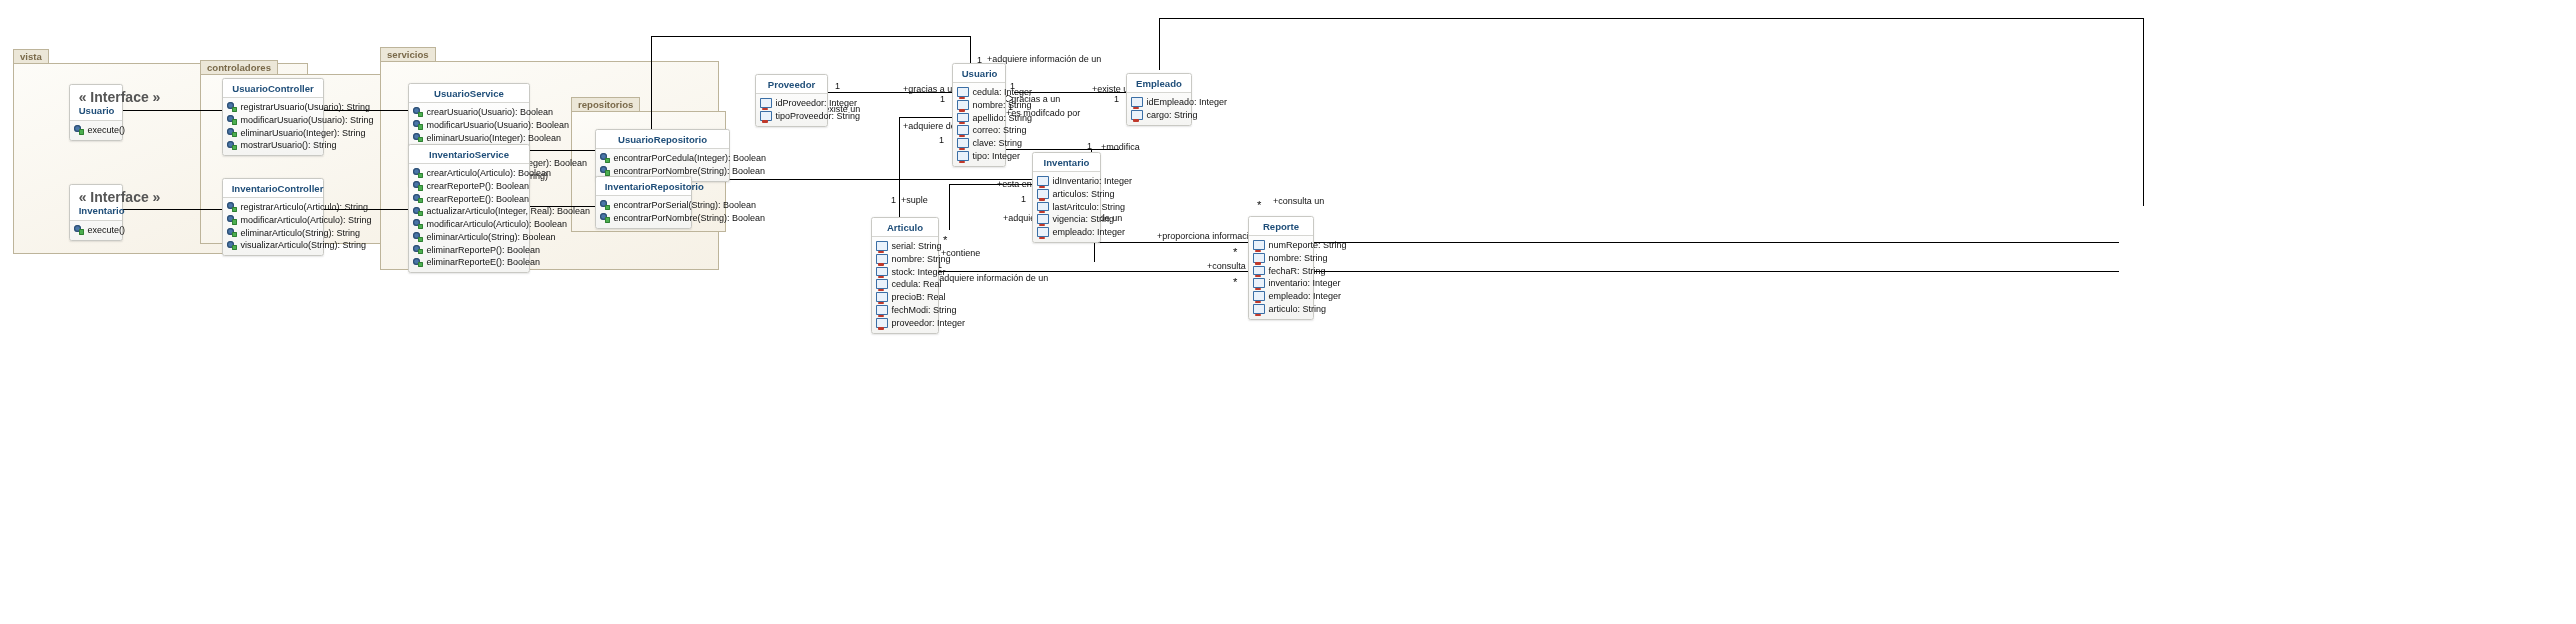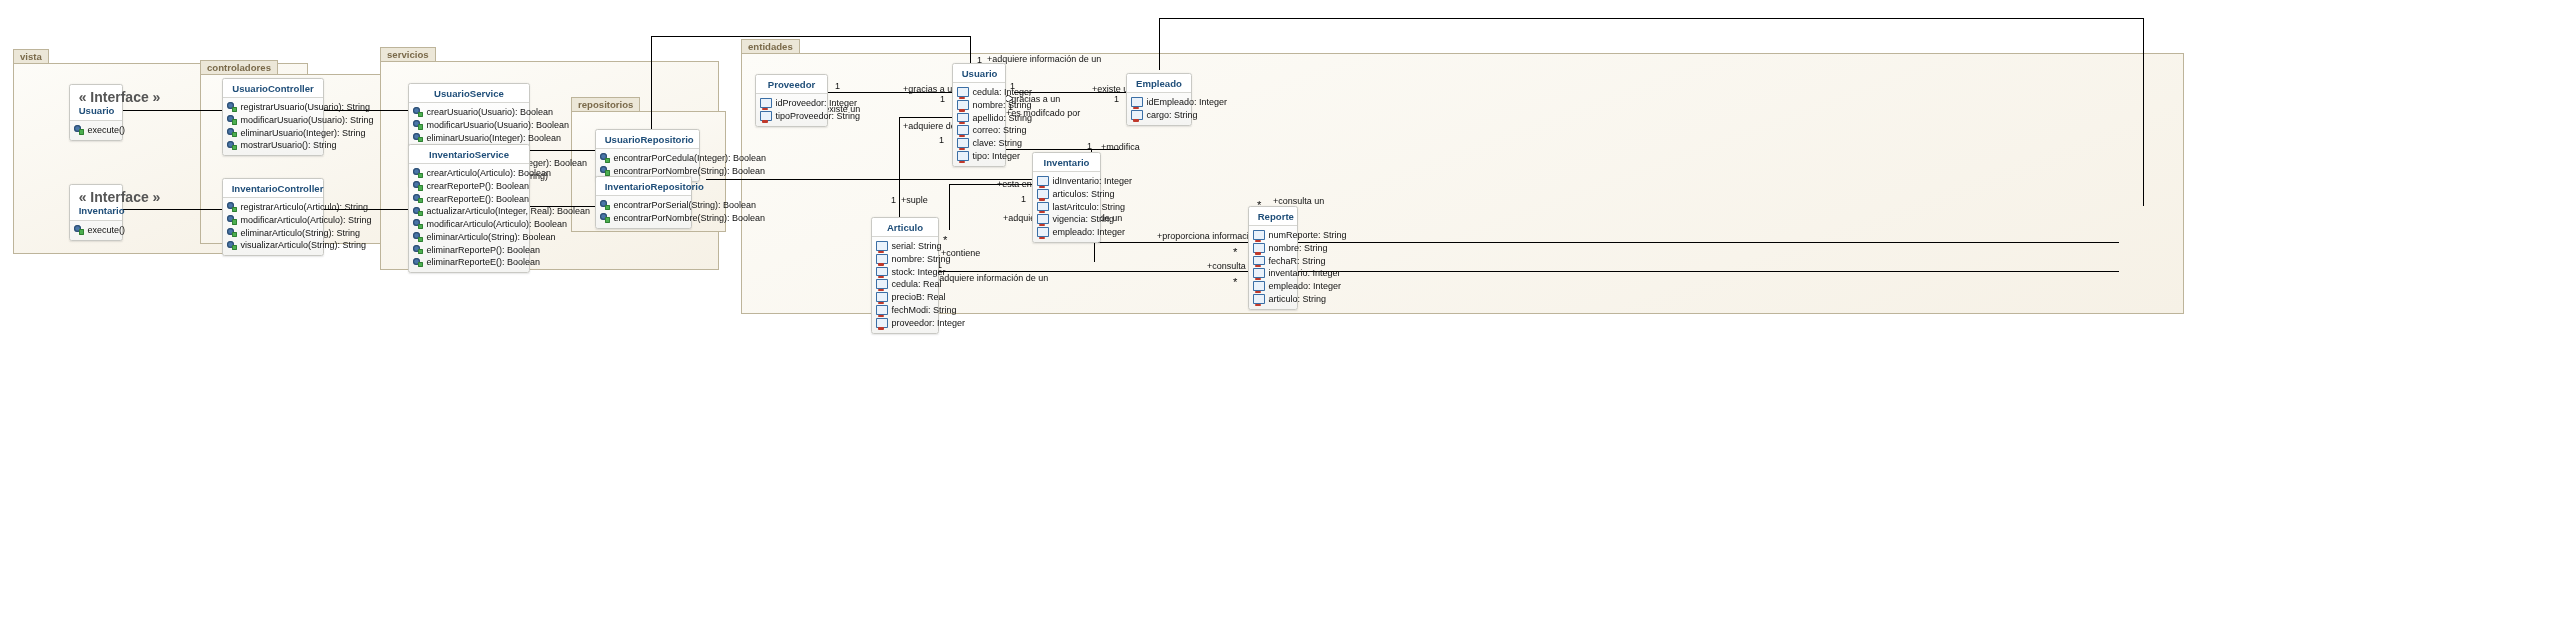--- a/index.html
+++ b/index.html
@@ -111,24 +111,20 @@
   <div class="pkg" style="left:380px;top:47px;width:339px;height:223px;">
     <div class="pkg-tab">servicios</div>
     <div class="pkg-body"></div>
   </div>
 
   <div class="pkg" style="left:571px;top:97px;width:155px;height:135px;">
     <div class="pkg-tab">repositorios</div>
     <div class="pkg-body"></div>
   </div>
 
-  <div class="pkg" style="left:741px;top:39px;width:1443px;height:275px;">
-    <div class="pkg-tab">entidades</div>
-    <div class="pkg-body"></div>
-  </div>
 
   <div class="edge h" style="left:112px;top:110px;width:113px;"></div>
 
   <div class="edge h" style="left:112px;top:209px;width:113px;"></div>
 
   <div class="edge h" style="left:324px;top:110px;width:85px;"></div>
 
   <div class="edge h" style="left:324px;top:209px;width:85px;"></div>
 
   <div class="edge h" style="left:529px;top:150px;width:68px;"></div>
@@ -313,21 +309,21 @@
           <span class="ico-op"></span>
           <span>eliminarReporteP(): Boolean</span>
         </div>
       <div class="row">
           <span class="ico-op"></span>
           <span>eliminarReporteE(): Boolean</span>
         </div>
     </div>
   </div>
 
-  <div class="cls" style="left:595px;top:129px;width:105px;">
+  <div class="cls" style="left:595px;top:129px;width:135px;">
     <div class="hdr">UsuarioRepositorio</div>
     <div class="body">
       <div class="row">
           <span class="ico-op"></span>
           <span>encontrarPorCedula(Integer): Boolean</span>
         </div>
       <div class="row">
           <span class="ico-op"></span>
           <span>encontrarPorNombre(String): Boolean</span>
         </div>
@@ -459,21 +455,21 @@
           <span class="ico-attr"></span>
           <span>fechModi: String</span>
         </div>
       <div class="row">
           <span class="ico-attr"></span>
           <span>proveedor: Integer</span>
         </div>
     </div>
   </div>
 
-  <div class="cls" style="left:1248px;top:206px;width:50px;">
+  <div class="cls" style="left:1248px;top:216px;width:66px;">
     <div class="hdr">Reporte</div>
     <div class="body">
       <div class="row">
           <span class="ico-attr"></span>
           <span>numReporte: String</span>
         </div>
       <div class="row">
           <span class="ico-attr"></span>
           <span>nombre: String</span>
         </div>

